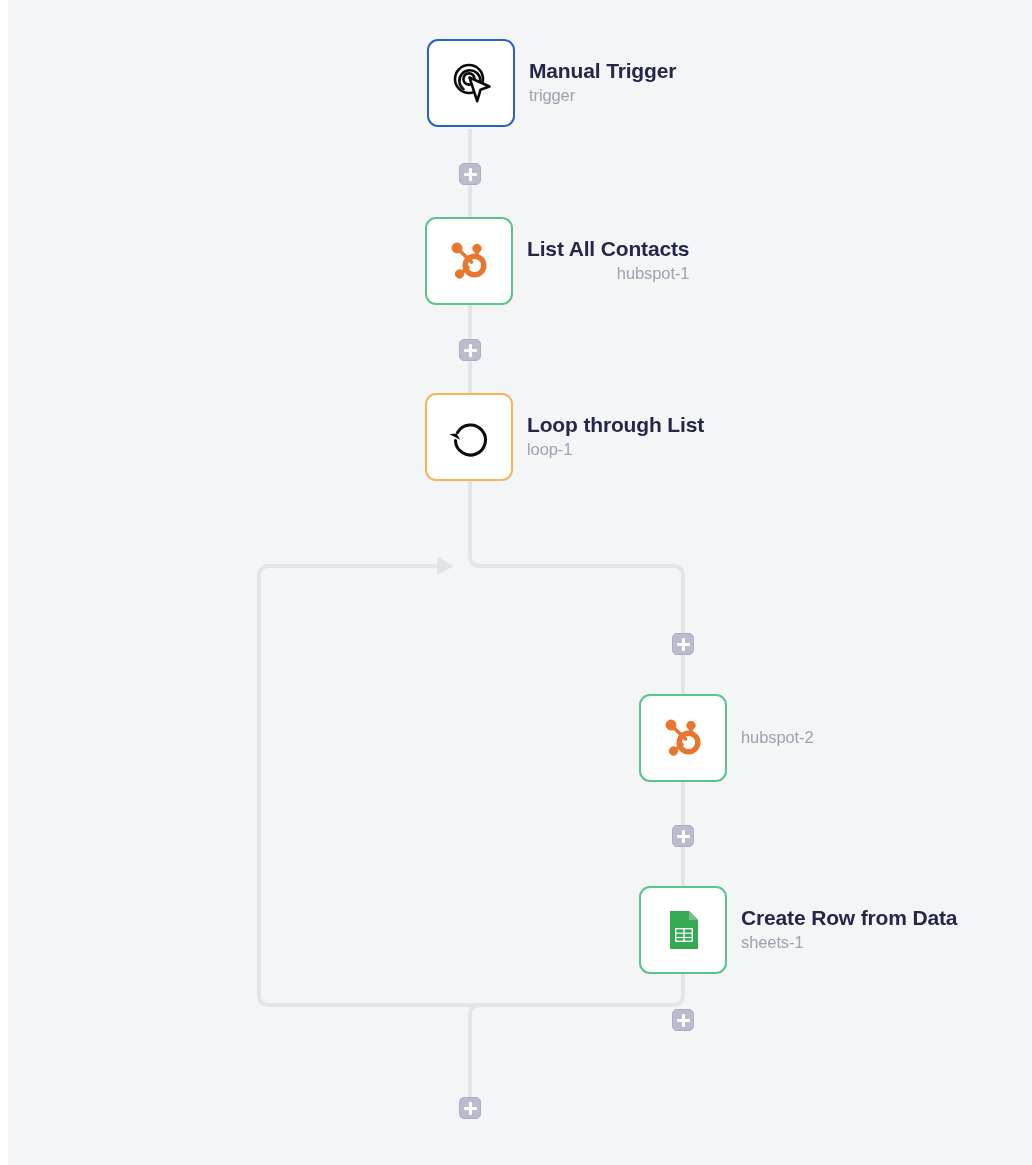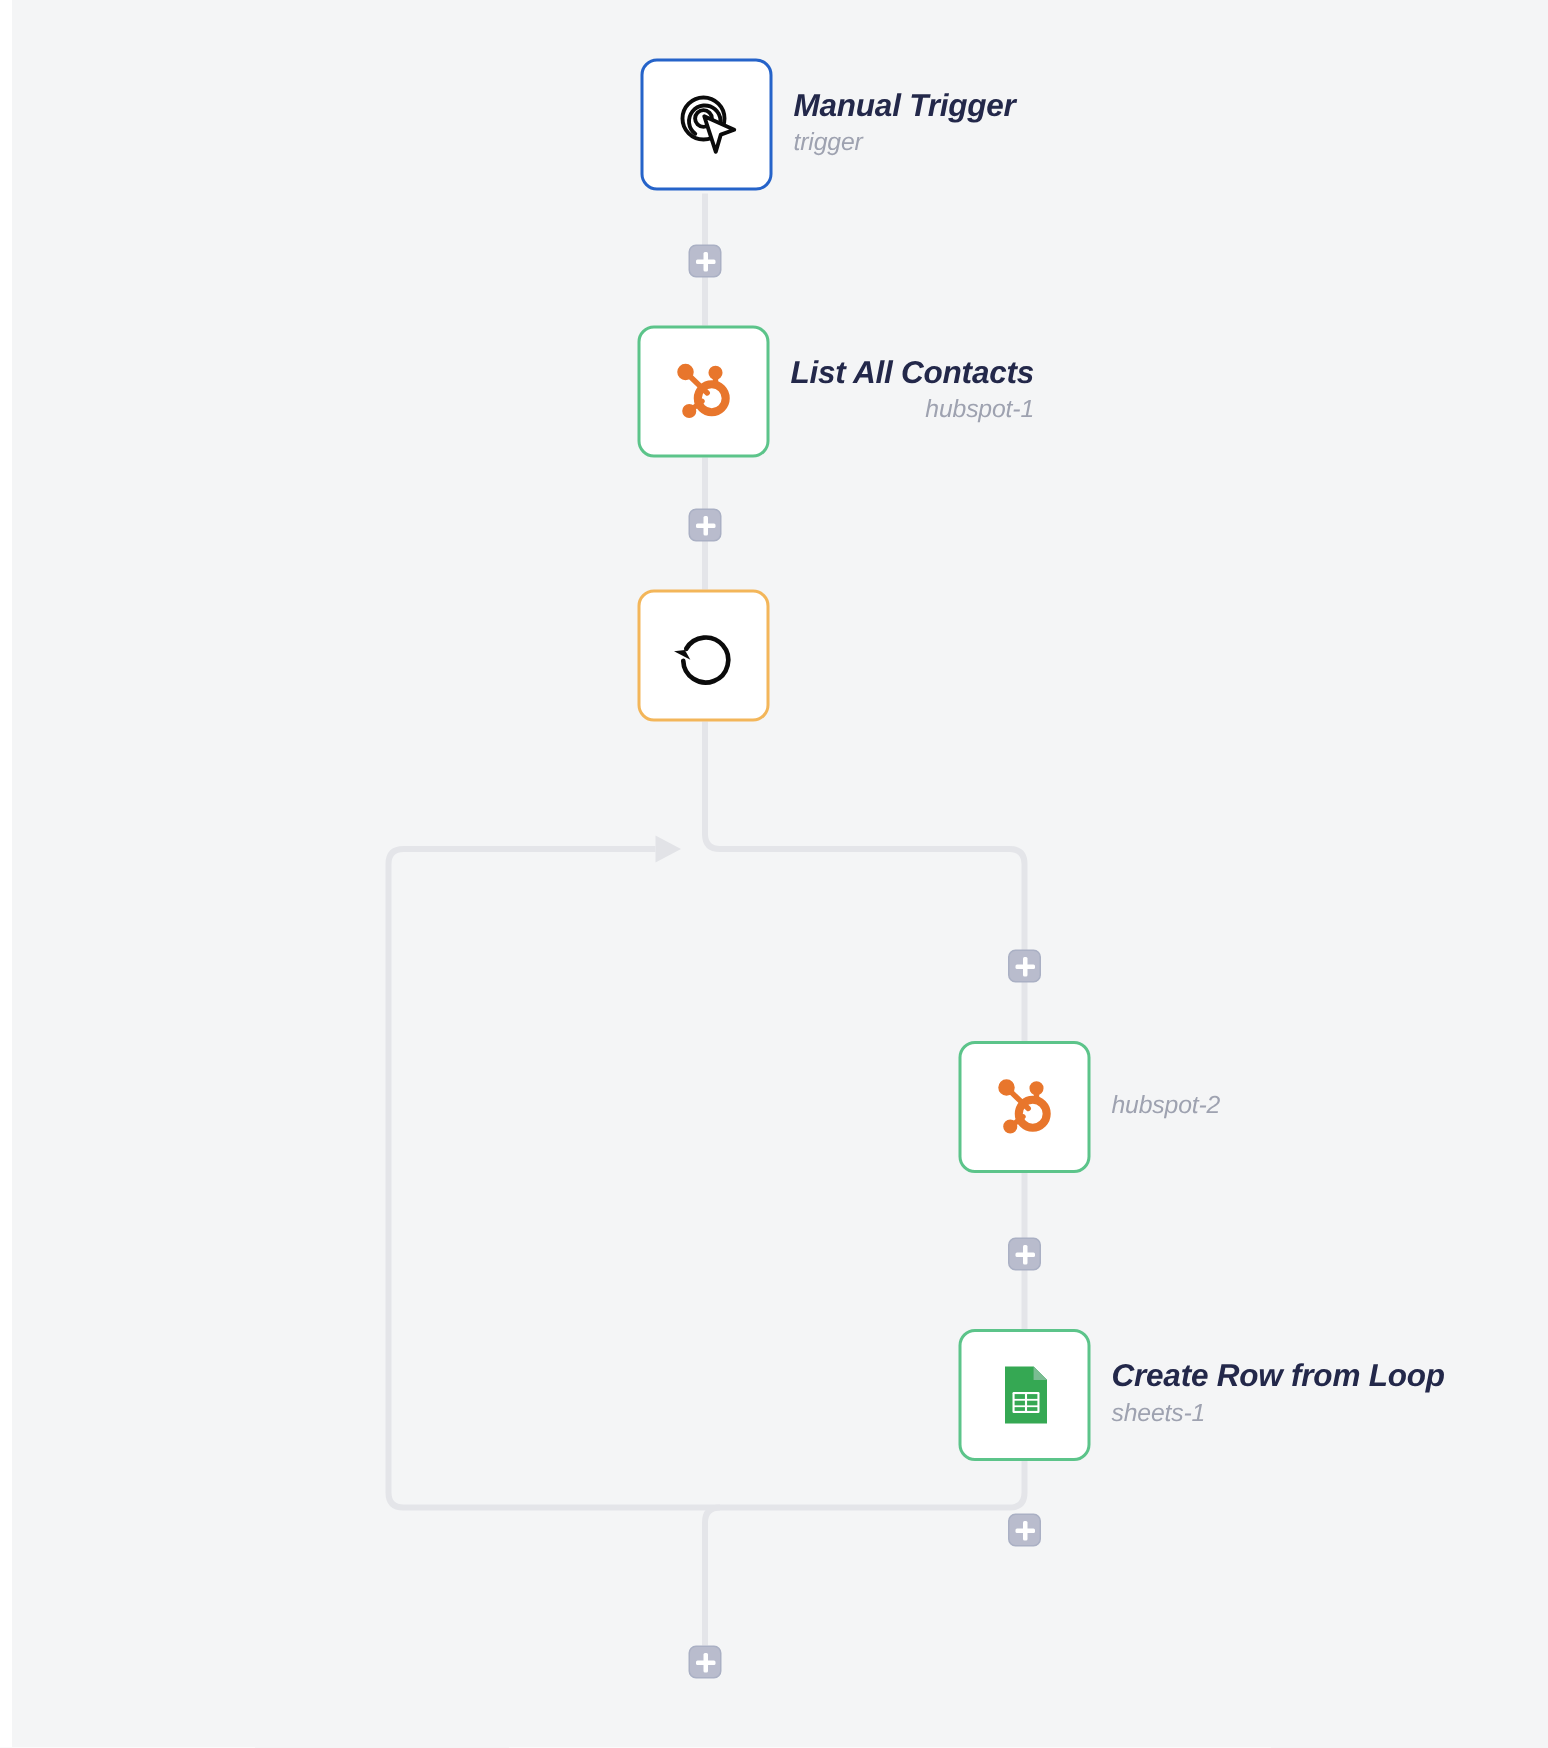--- a/index.html
+++ b/index.html
@@ -7,21 +7,20 @@
     padding: 0;
     background: #ffffff;
   }
   #canvas {
     position: relative;
     width: 1032px;
     height: 1165px;
     background: #f4f5f6;
     overflow: hidden;
     font-family: "Liberation Sans", sans-serif;
-    font-style: italic;
     -webkit-font-smoothing: antialiased;
   }
   
   #left-gutter {
     position: absolute;
     left: 0; top: 0;
     width: 8px; height: 100%;
     background: #ffffff;
   }
 
@@ -172,20 +171,24 @@
     </div>
   </div>
 
   <div class="node" style="left:425px; top:393px;">
     <div class="node-box accent-orange">
       <svg class="icon-svg" width="50" height="50" viewBox="0 0 50 50" xmlns="http://www.w3.org/2000/svg">
         <path d="M13.5,20.5 A15,15 0 1 1 11.5,28.5" fill="none" stroke="#0b0b0b" stroke-width="3.1" stroke-linecap="round"></path>
         <path d="M6.2,20.5 L13.3,22.0 L14.8,29.3 Z" fill="#0b0b0b" transform="rotate(-18 11 24)"></path>
       </svg>
     </div>
+    <div class="node-labels">
+      <div class="node-title">Loop through List</div>
+      <div class="node-subtitle">loop-1</div>
+    </div>
   </div>
 
   <div class="node" style="left:639px; top:694px;">
     <div class="node-box accent-green">
       <svg class="icon-svg" width="50" height="50" viewBox="0 0 50 50" xmlns="http://www.w3.org/2000/svg">
         <g stroke="#e8762c" fill="#e8762c">
           <line x1="14" y1="13" x2="27.5" y2="26" stroke-width="3.6" stroke-linecap="round"></line>
           <line x1="17" y1="37" x2="24" y2="31.5" stroke-width="3.6" stroke-linecap="round"></line>
           <line x1="33" y1="13" x2="33" y2="20" stroke-width="3.6" stroke-linecap="round"></line>
           <circle cx="13" cy="12" r="5"></circle>
@@ -213,21 +216,21 @@
           <rect x="18.4" y="24.4" width="6.9" height="3.2"></rect>
           <rect x="26.7" y="24.4" width="6.9" height="3.2"></rect>
           <rect x="18.4" y="28.8" width="6.9" height="3.1"></rect>
           <rect x="26.7" y="28.8" width="6.9" height="3.1"></rect>
           <rect x="18.4" y="33.1" width="6.9" height="2.5"></rect>
           <rect x="26.7" y="33.1" width="6.9" height="2.5"></rect>
         </g>
       </svg>
     </div>
     <div class="node-labels">
-      <div class="node-title">Create Row from Loop</div>
+      <div class="node-title">Create Row from Data</div>
       <div class="node-subtitle">sheets-1</div>
     </div>
   </div>
 
   <div class="plus-btn" style="left:459px; top:163px;">
     <span class="bar-h"></span>
       <span class="bar-v"></span>
   </div>
   <div class="plus-btn" style="left:459px; top:339px;">
     <span class="bar-h"></span>

